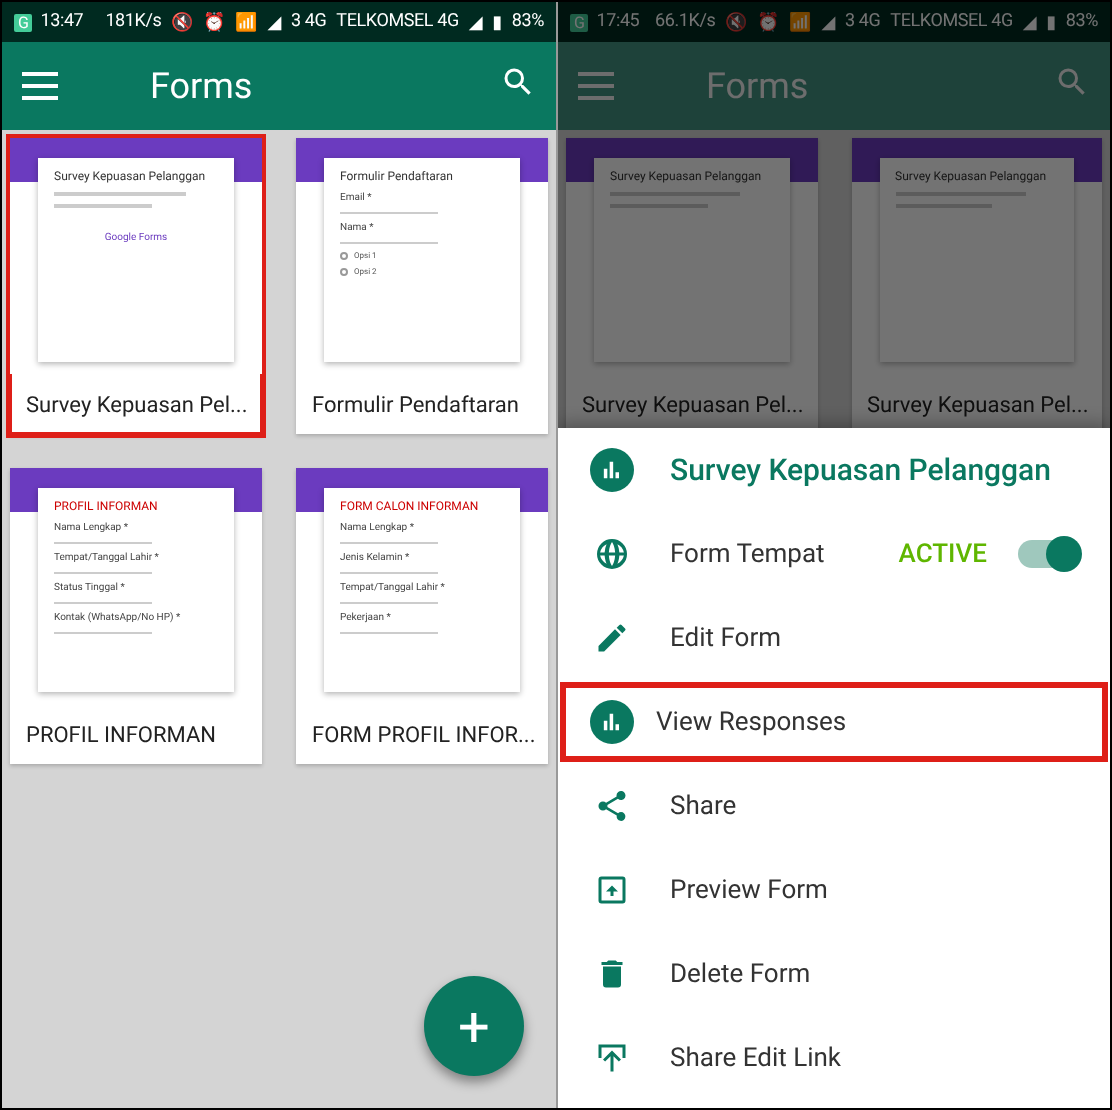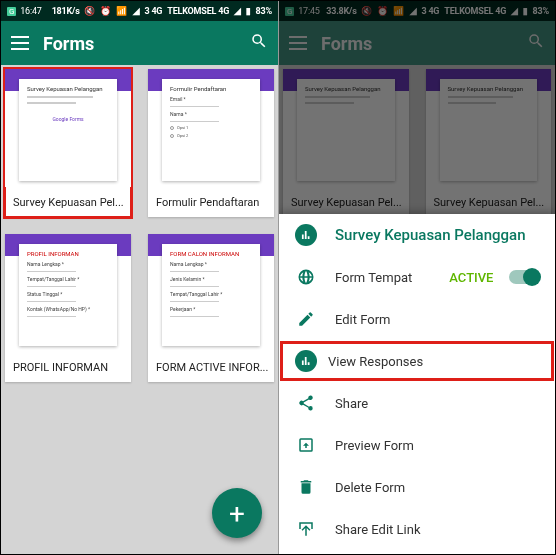--- a/index.html
+++ b/index.html
@@ -32,31 +32,31 @@
     background: #002a20;
     color: #fff;
     font-size: 9px;
     display: flex;
     align-items: center;
     padding: 0 6px;
     justify-content: space-between;
     letter-spacing: -0.2px;
   }
   .status .left, .status .right { display:flex; align-items:center; gap:4px; }
-  .status .right { gap:5px;font-weight:bold; }
+  .status .right { gap:5px; }
   .appbar {
     height: 44px;
     background: #0a7860;
     color: #fff;
     display: flex;
     align-items: center;
     padding: 0 10px;
     gap: 14px;
   }
-  .appbar .title { font-size: 18px; font-weight: 700; flex:1; }
+  .appbar .title { font-size: 18px; font-weight: 400; flex:1;margin-left:32px; }
   .ham { width:18px; height:14px; display:flex; flex-direction:column; justify-content:space-between; }
   .ham span { height:2px; background:#fff; display:block; }
   .search svg { width:18px; height:18px; }
   .grid {
     flex:1;
     background:#d4d4d4;
     padding:4px;
     display:grid;
     grid-template-columns: 1fr 1fr;
     grid-auto-rows: 148px;
@@ -161,21 +161,21 @@
 </style>
 </head>
 <body>
 
 <div class="dual">
 
   <div class="screen">
     <div class="status">
       <div class="left">
         <span class="tiny" style="background:#4c9; padding:0 2px; border-radius:1px;">G</span>
-        <span>16:47</span>
+        <span>13:47</span>
       </div>
       <div class="right">
         <span>181K/s</span>
         <span>🔇</span>
         <span>⏰</span>
         <span>📶</span>
         <span>◢</span>
         <span>3 4G</span>
         <span>TELKOMSEL 4G</span>
         <span>◢</span>
@@ -255,34 +255,34 @@
            <div class="plabel">Nama Lengkap *</div>
               <div class="pbox"></div>
            <div class="plabel">Jenis Kelamin *</div>
               <div class="pbox"></div>
            <div class="plabel">Tempat/Tanggal Lahir *</div>
               <div class="pbox"></div>
            <div class="plabel">Pekerjaan *</div>
               <div class="pbox"></div>
           </div>
         </div>
-        <div class="caption">FORM ACTIVE INFOR...</div>
+        <div class="caption">FORM PROFIL INFOR...</div>
       </div>
       <div class="fab">+</div>
     </div>
   </div>
 
   <div class="screen">
     <div class="status">
       <div class="left">
         <span class="tiny" style="background:#4c9; padding:0 2px; border-radius:1px;">G</span>
         <span>17:45</span>
       </div>
       <div class="right">
-        <span>33.8K/s</span>
+        <span>66.1K/s</span>
         <span>🔇</span>
         <span>⏰</span>
         <span>📶</span>
         <span>◢</span>
         <span>3 4G</span>
         <span>TELKOMSEL 4G</span>
         <span>◢</span>
         <span>▮</span>
         <span>83%</span>
       </div>

